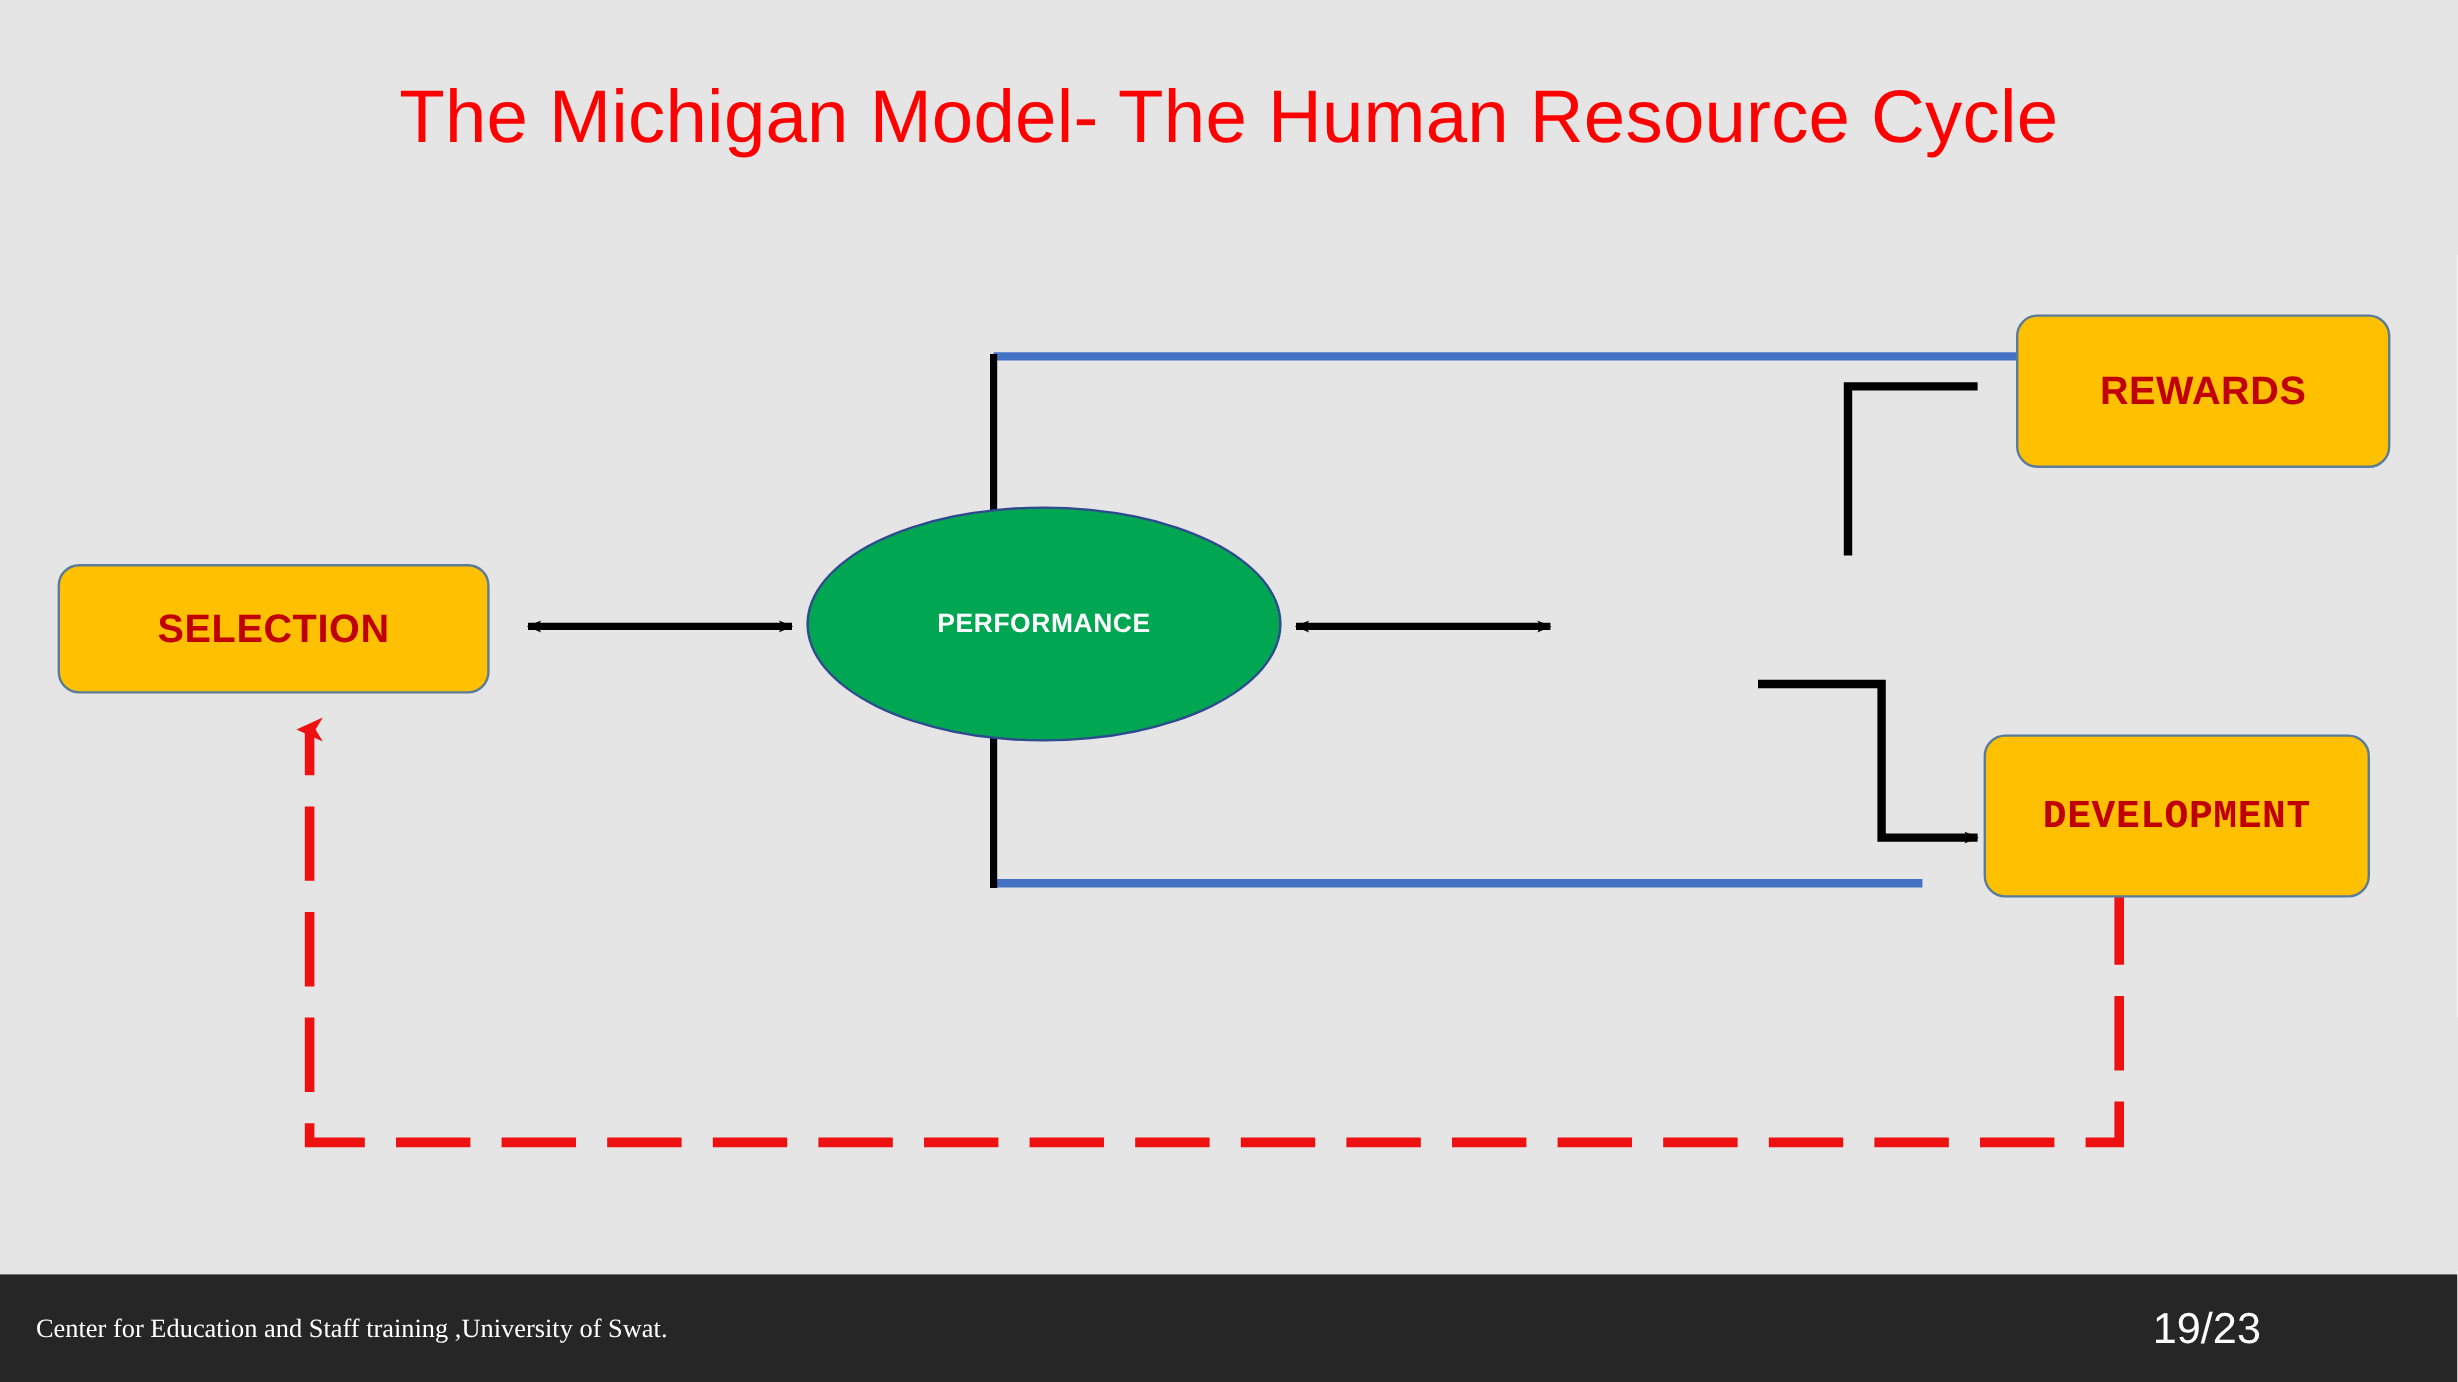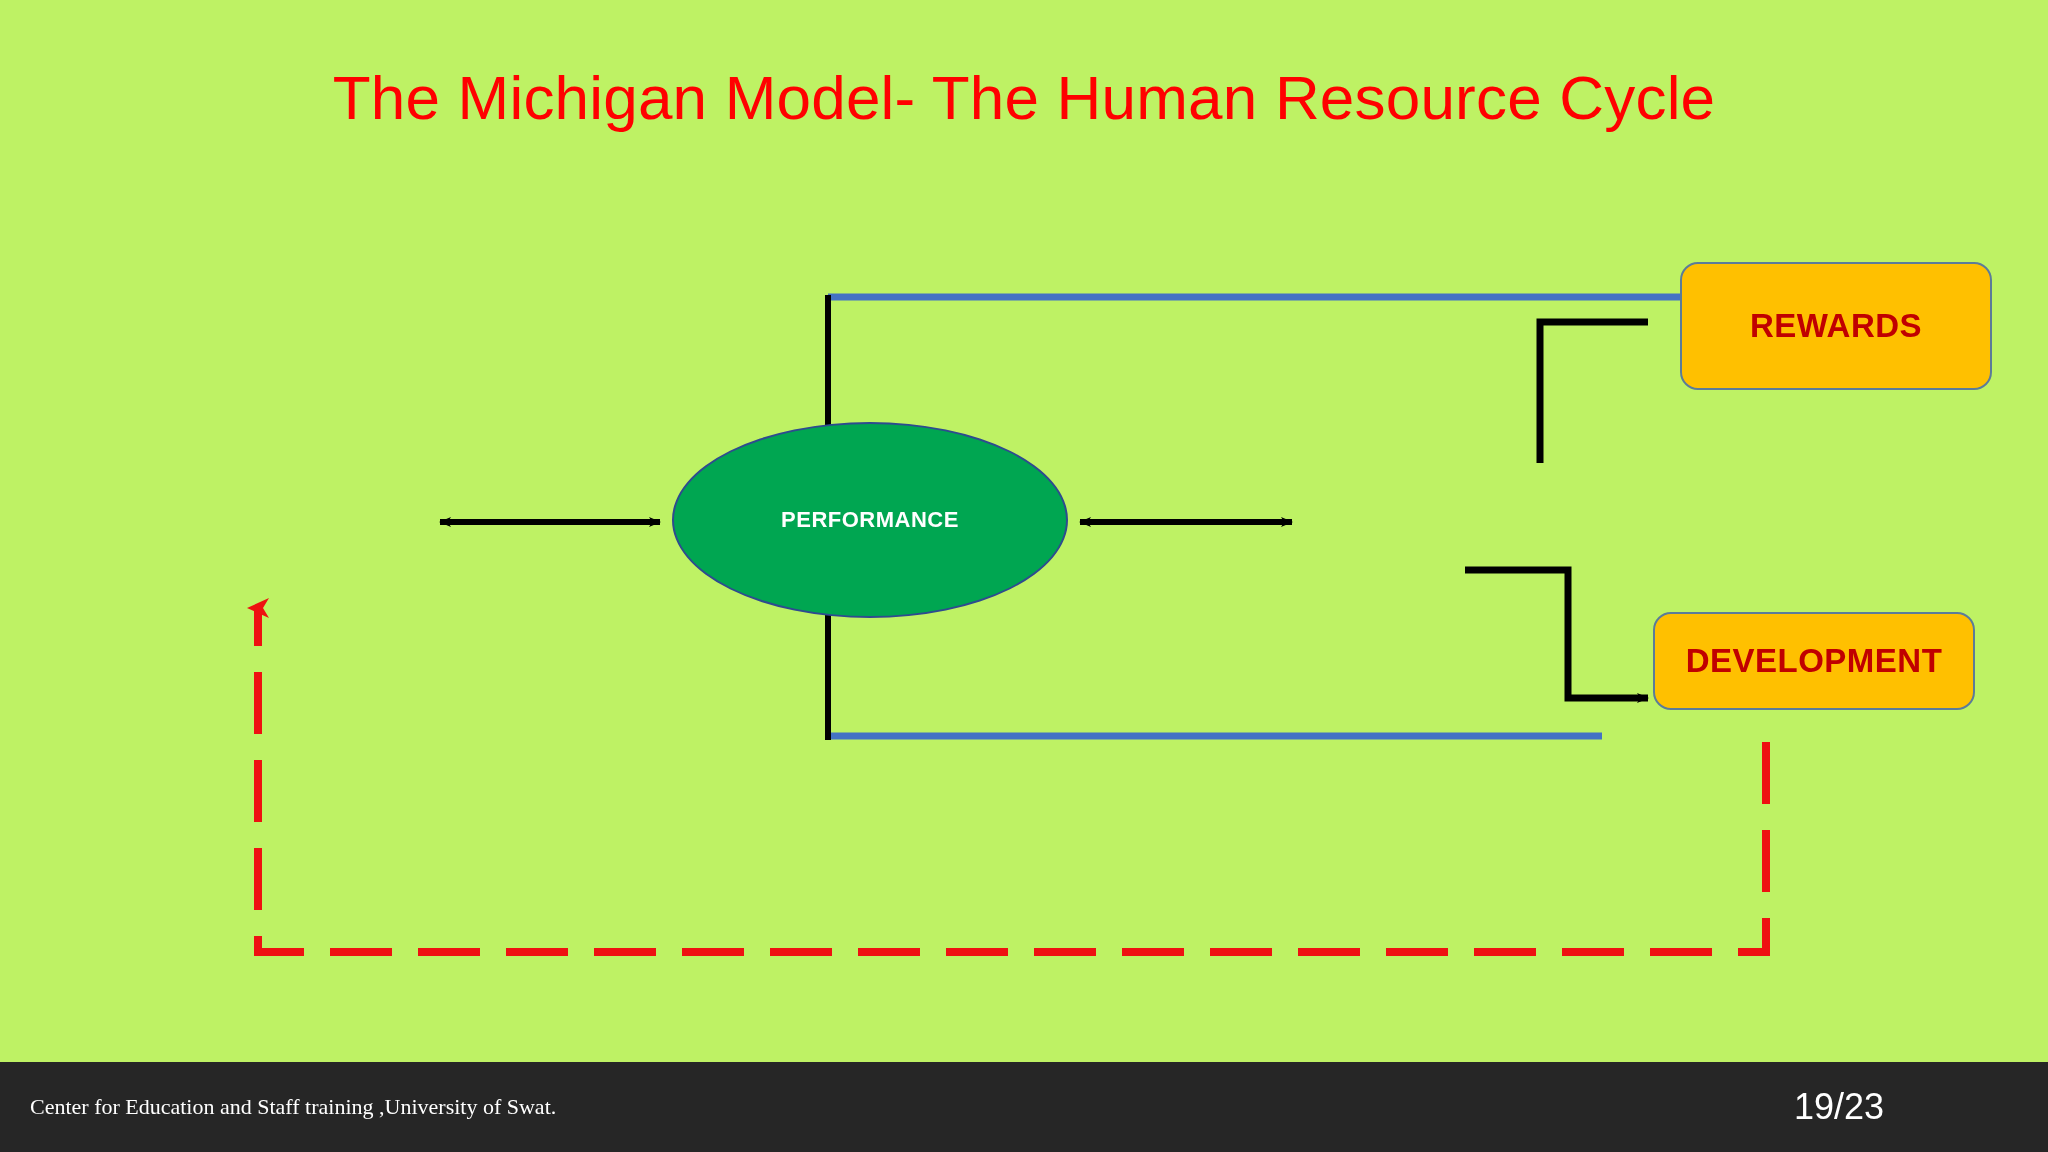--- a/index.html
+++ b/index.html
@@ -8,21 +8,21 @@
     padding: 0;
     background: #ffffff;
   }
   body {
     font-family: "Liberation Sans", sans-serif;
   }
   #slide {
     position: relative;
     width: 2048px;
     height: 1152px;
-    background: #bef264;
+    background: #e5e5e5;
     overflow: hidden;
   }
 
   
   #slide-title {
     position: absolute;
     left: 0;
     top: 62px;
     width: 2048px;
     text-align: center;
@@ -56,21 +56,21 @@
     font-family: "Liberation Sans", sans-serif;
     font-size: 33px;
     font-weight: bold;
     color: #c00000;
     letter-spacing: 0.5px;
     white-space: nowrap;
   }
   #node-selection   { left: 48px;   top: 470px; width: 360px; height: 108px; }
   #node-rewards     { left: 1680px; top: 262px; width: 312px; height: 128px; }
   #node-appraisal   { left: 1303px; top: 462px; width: 312px; height: 108px; }
-  #node-development { left: 1653px; top: 612px; width: 322px; height: 98px; }
+  #node-development { left: 1653px; top: 612px; width: 322px; height: 136px; font-family: Liberation Mono, monospace; }
 
   
   #node-performance {
     position: absolute;
     left: 672px;
     top: 422px;
     width: 396px;
     height: 196px;
     box-sizing: border-box;
     background: #00a651;
@@ -162,20 +162,21 @@
 
     <g>
       <polyline points="1465,570 1568,570 1568,698 1648,698" fill="none" stroke="#000000" stroke-width="7" marker-end="url(#arrow-black)"></polyline>
     </g>
 
     <g>
       <polyline points="1766,742 1766,952 258,952 258,608" fill="none" stroke="#ee1111" stroke-width="8" stroke-dasharray="62 26" marker-end="url(#arrow-red)"></polyline>
     </g>
   </svg>
 
+  <div class="node-box" id="node-selection">SELECTION</div>
 
   <div id="node-performance">PERFORMANCE</div>
 
 
   <div class="node-box" id="node-rewards">REWARDS</div>
 
   <div class="node-box" id="node-development">DEVELOPMENT</div>
 
   <div id="footer-bar">
     <span id="footer-text">Center for Education and Staff training ,University of Swat.</span>

